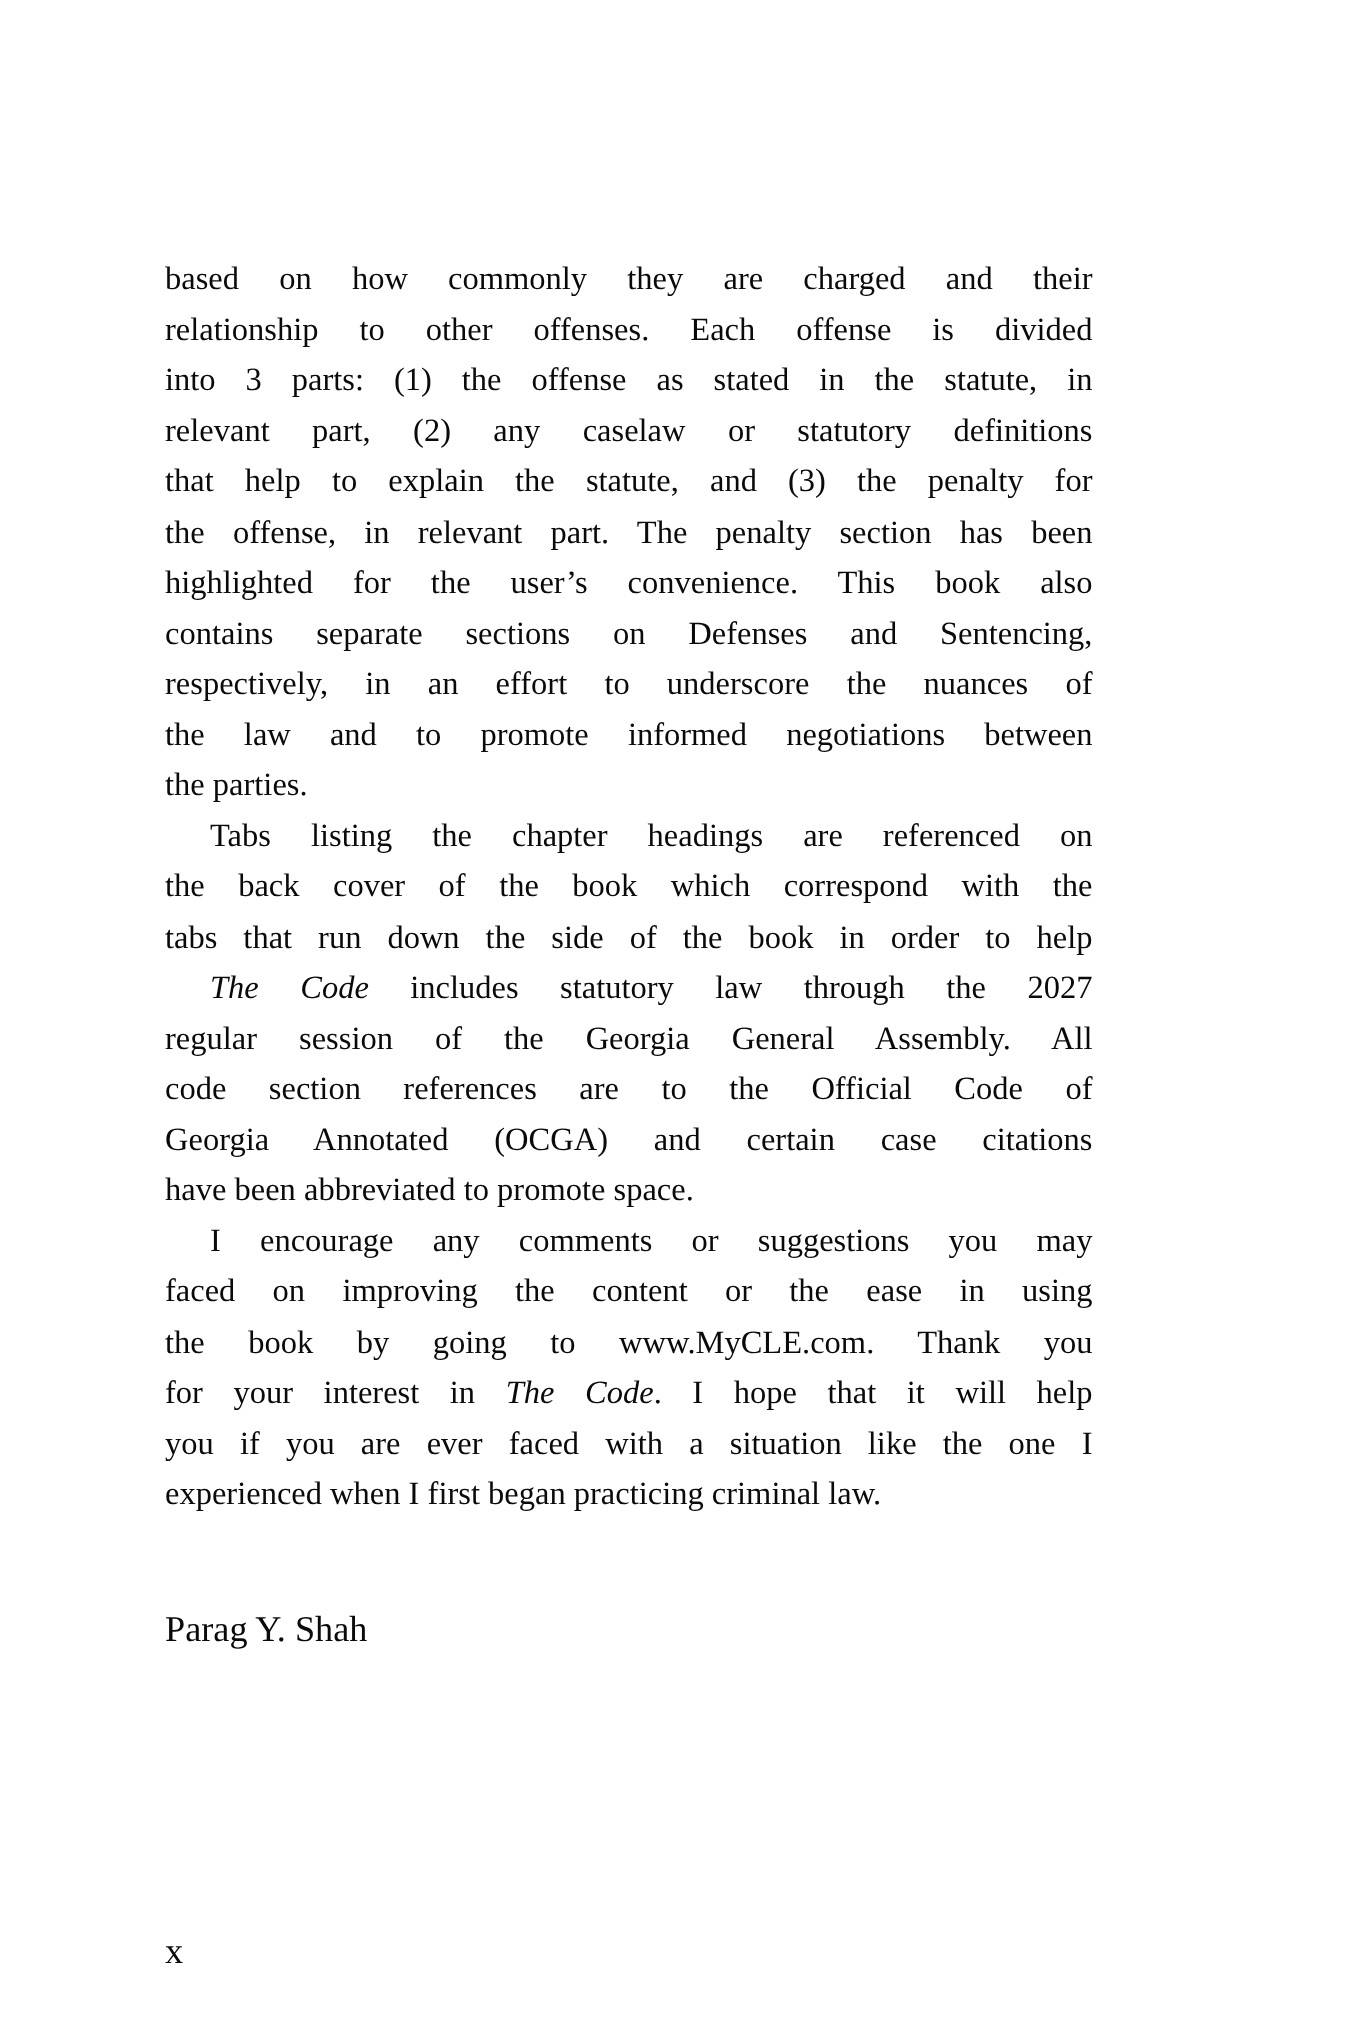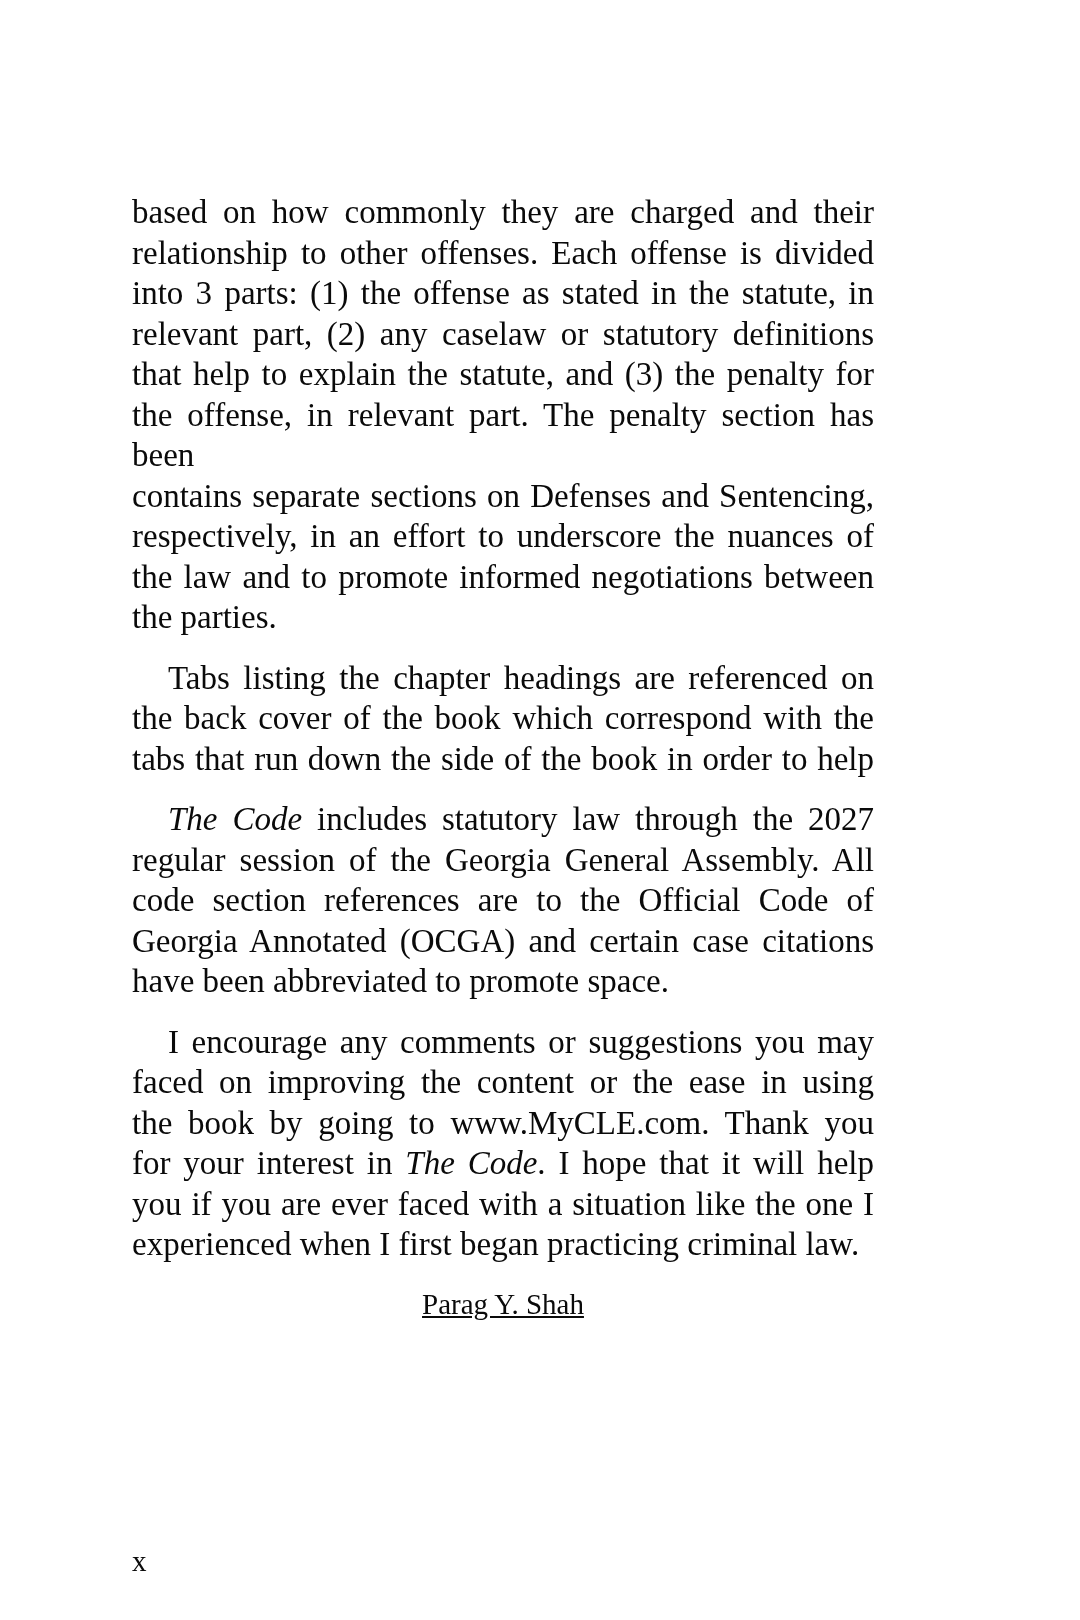--- a/index.html
+++ b/index.html
@@ -15,67 +15,66 @@
     color: #0a0a0a;
   }
   .page {
     position: absolute;
     inset: 0;
     background: #ffffff;
   }
   .text-block {
     position: absolute;
     left: 132px;
-    top: 192px;
+    top: 203px;
     width: 742px;
-    font-size: 33px;
+    font-size: 26px;
     line-height: 40.5px;
   }
   .line {
     text-align: justify;
     text-align-last: justify;
   }
   .line.final {
     text-align-last: left;
   }
   .line.ind {
     text-indent: 36px;
-    margin-top: 20px;
   }
   .it { font-style: italic; }
   .b  { font-weight: normal; }
   .signature {
     position: absolute;
     left: 132px;
     top: 1284px;
     width: 742px;
-    text-align: center;
+    text-align: left;
     font-size: 29px;
     line-height: 40.5px;
-    text-decoration: underline;
   }
   .page-number {
     position: absolute;
     left: 132px;
     top: 1541px;
     font-size: 29px;
     line-height: 40.5px;
   }
 </style>
 </head>
 <body>
 
 <div class="page">
   <div class="text-block">
       <div class="line"><span>based on how commonly they are charged and their</span></div>
       <div class="line"><span>relationship to other offenses. Each offense is divided</span></div>
       <div class="line"><span>into 3 parts: (1) the offense as stated in the statute, in</span></div>
       <div class="line"><span>relevant part, (2) any caselaw or statutory definitions</span></div>
       <div class="line"><span>that help to explain the statute, and (3) the penalty for</span></div>
       <div class="line"><span>the offense, in relevant part. The penalty section has been</span></div>
+      <div class="line"><span>highlighted for the user’s convenience. This book also</span></div>
       <div class="line"><span>contains separate sections on Defenses and Sentencing,</span></div>
       <div class="line"><span>respectively, in an effort to underscore the nuances of</span></div>
       <div class="line"><span>the law and to promote informed negotiations between</span></div>
       <div class="line final"><span>the parties.</span></div>
       <div class="line ind"><span>Tabs listing the chapter headings are referenced on</span></div>
       <div class="line"><span>the back cover of the book which correspond with the</span></div>
       <div class="line"><span>tabs that run down the side of the book in order to help</span></div>
       <div class="line ind"><span class="it">The Code</span><span> includes statutory law through the 2027</span></div>
       <div class="line"><span>regular session of the Georgia General Assembly. All</span></div>
       <div class="line"><span>code section references are to the Official Code of</span></div>

